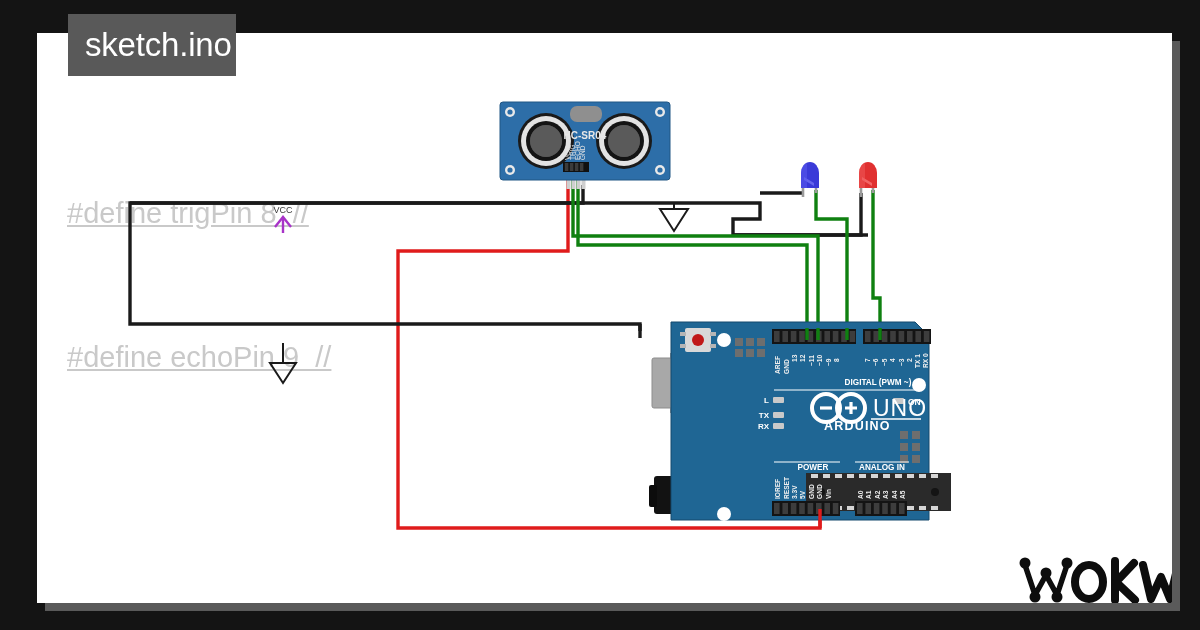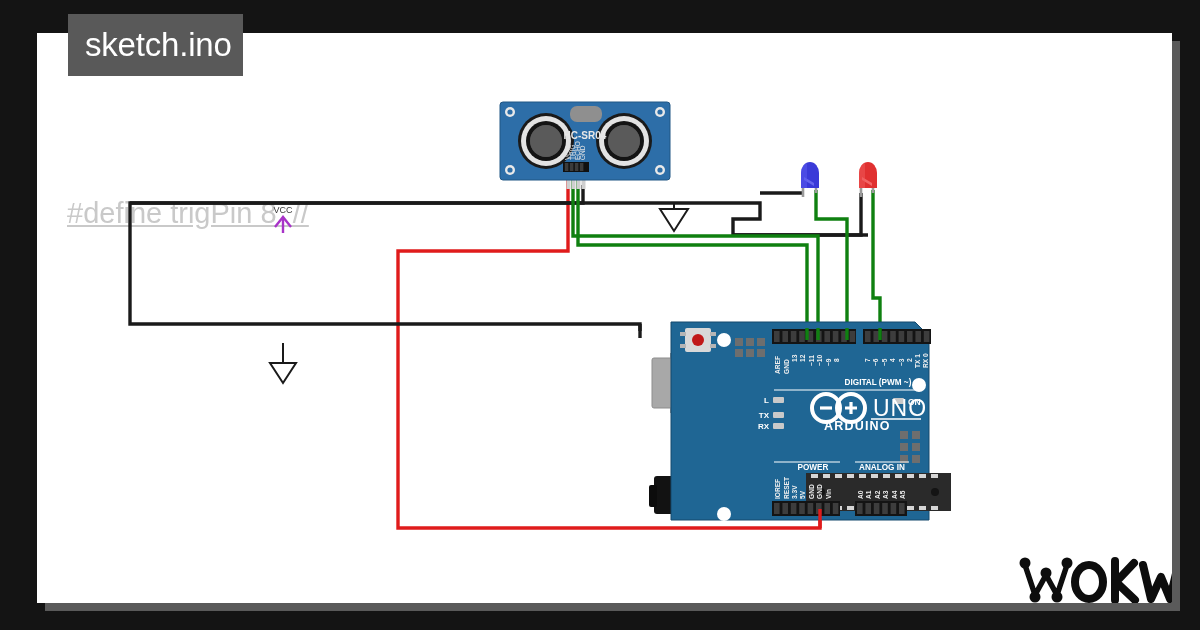--- a/index.html
+++ b/index.html
@@ -36,21 +36,21 @@
   }
   #code .ln { display: block; height: 48px; text-decoration: underline; }
 
   
   #tab {
     position: absolute; left: 68px; top: 14px;
     background: #595959;
     color: #ffffff;
     font-size: 33px;
     line-height: 1;
-    padding: 14px 11px 15px 17px;
+    padding: 14px 4px 15px 17px;
     letter-spacing: -0.2px;
   }
 
   
   #logo { position: absolute; left: 978px; top: 518px; width: 175px; height: 55px; }
 
   
   .layer { position: absolute; left: 0; top: 0; }
   svg { display: block; }
   text { font-family: "Liberation Sans", sans-serif; }
@@ -59,20 +59,21 @@
 <body>
 
 <div id="stage">
 
   <div id="sheet-shadow"></div>
 
   <div id="sheet">
 
     <div id="code">
       <span class="ln">#define trigPin 8  //</span>
+      <span class="ln">#define echoPin 9  //</span>
       <span class="ln"></span>
       
       
       
       
       
       
       
       
     </div>

